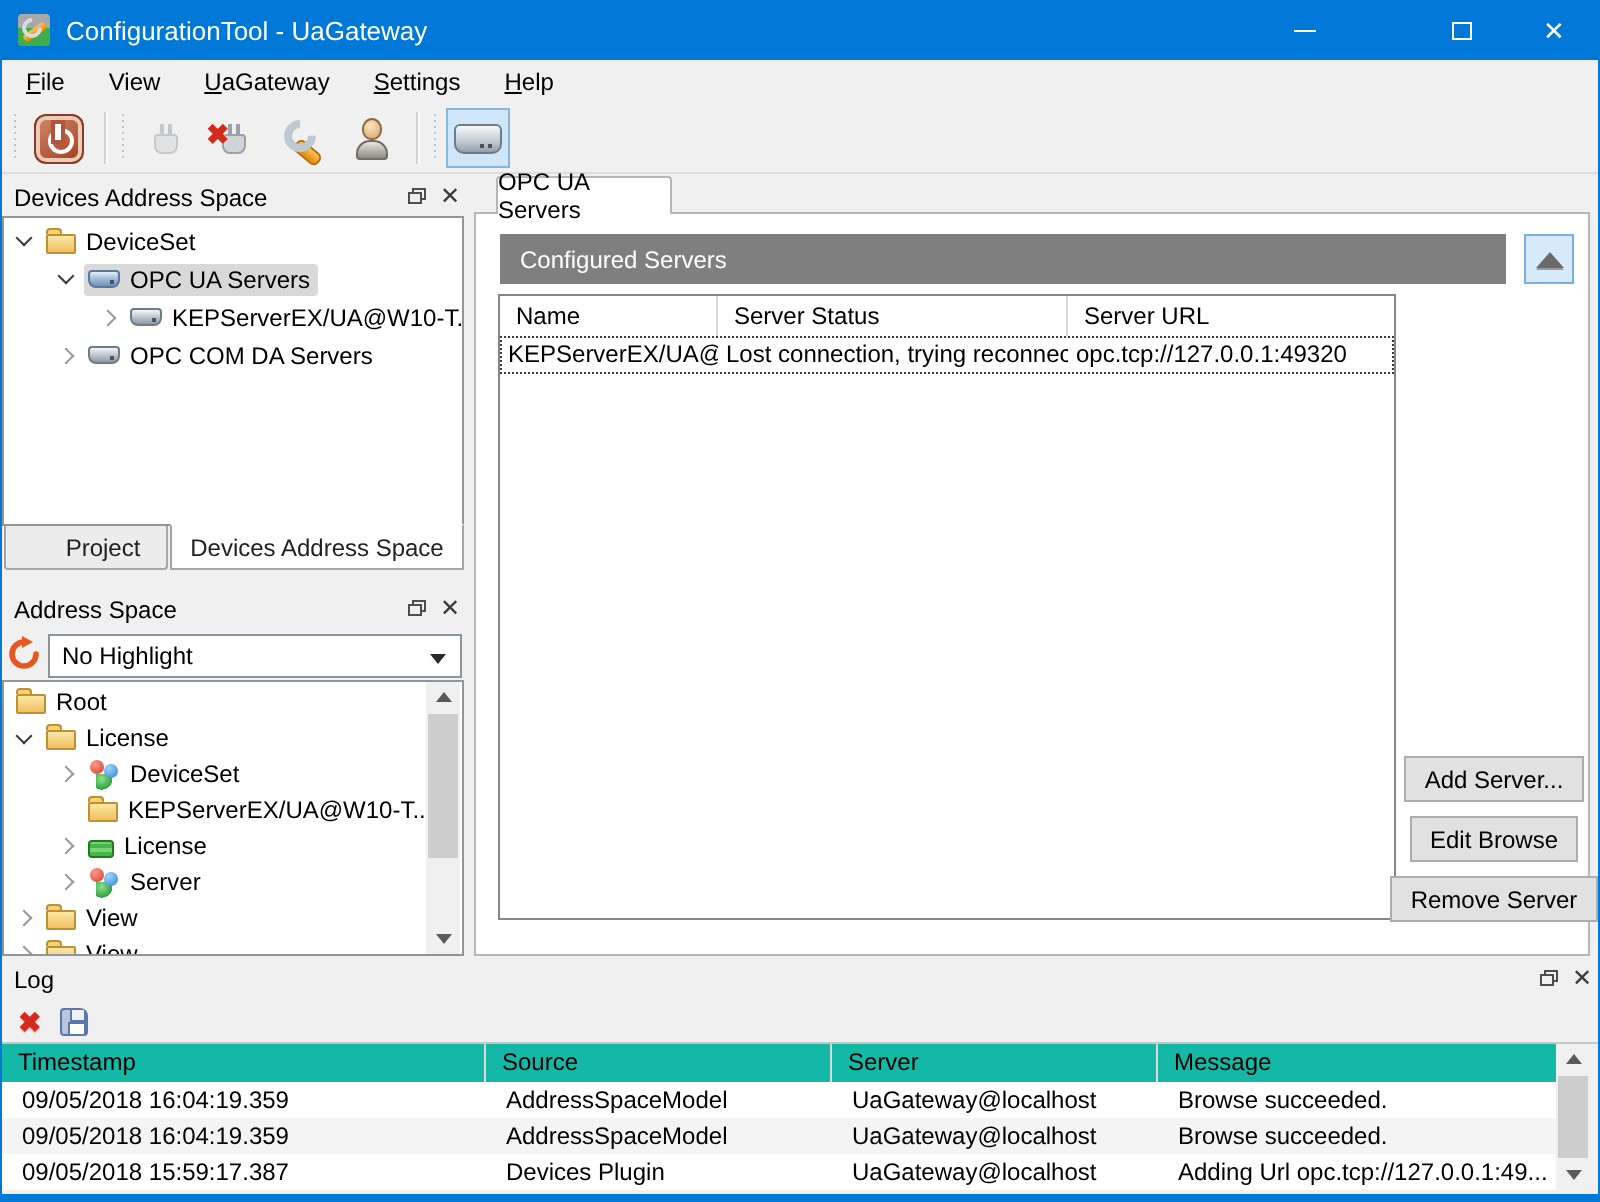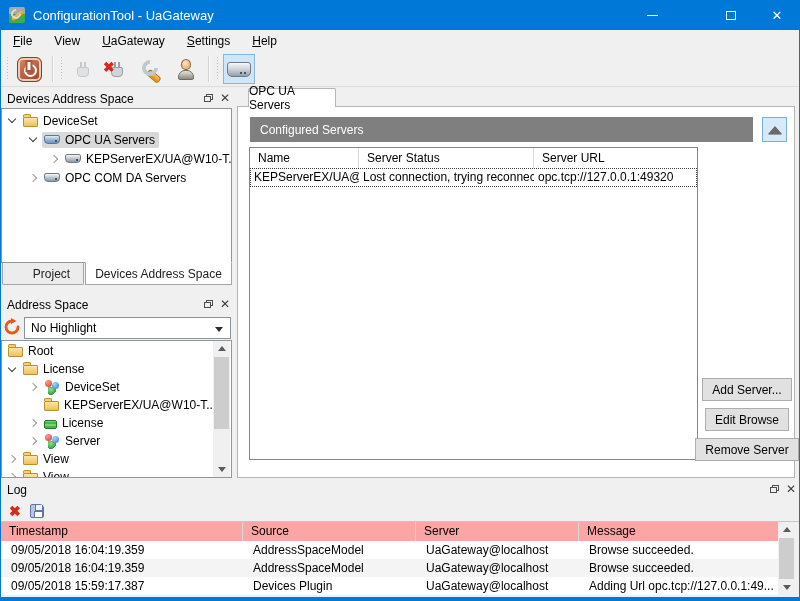--- a/index.html
+++ b/index.html
@@ -164,21 +164,21 @@
   
   #log-header{left:1px;top:481px;width:798px;height:18px;}
   #log-header .dock-float{position:absolute;left:769px;top:4px;}
   #log-header .dock-close{position:absolute;left:785px;top:2px;}
   #log-toolbar{left:1px;top:500px;width:798px;height:21px;display:flex;align-items:center;padding-left:8px;gap:9px;}
   .ico-clear{color:#d42a1e;font-weight:bold;font-size:14px;line-height:14px;text-shadow:0 1px 0 #f8c8c4;}
   .ico-floppy{position:relative;width:14px;height:14px;background:#b9c6de;border:1px solid #5b79a8;border-radius:2px 4px 2px 2px;}
   .ico-floppy::before{content:"";position:absolute;left:4px;top:0;width:6px;height:5px;background:#eef2f8;border:1px solid #5b79a8;border-top:none;}
   .ico-floppy::after{content:"";position:absolute;left:3px;bottom:0;width:7px;height:5px;background:#fff;border:1px solid #5b79a8;border-bottom:none;}
   #log-topline{left:1px;top:521px;width:798px;height:1px;background:#c6c6c6;}
-  #log-table-header{left:1px;top:522px;width:777px;height:19px;background:#fca5a5;display:flex;}
+  #log-table-header{left:1px;top:522px;width:777px;height:19px;background:#14b8a6;display:flex;}
   .lt-hcell{height:19px;line-height:19px;padding-left:8px;border-right:1px solid #d9d9d9;overflow:hidden;white-space:nowrap;}
   .lt-hcell:last-child{border-right:none;}
   .lt-c0{width:242px;} .lt-c1{width:173px;} .lt-c2{width:163px;} .lt-c3{width:199px;}
   #log-rows{left:1px;top:541px;width:777px;height:54px;background:#fff;overflow:hidden;}
   .lt-row{display:flex;height:18px;}
   .lt-row:nth-child(2){background:#f4f4f4;}
   .lt-cell{height:18px;line-height:18px;padding-left:10px;overflow:hidden;white-space:nowrap;}
 </style>
 </head>
 <body>

